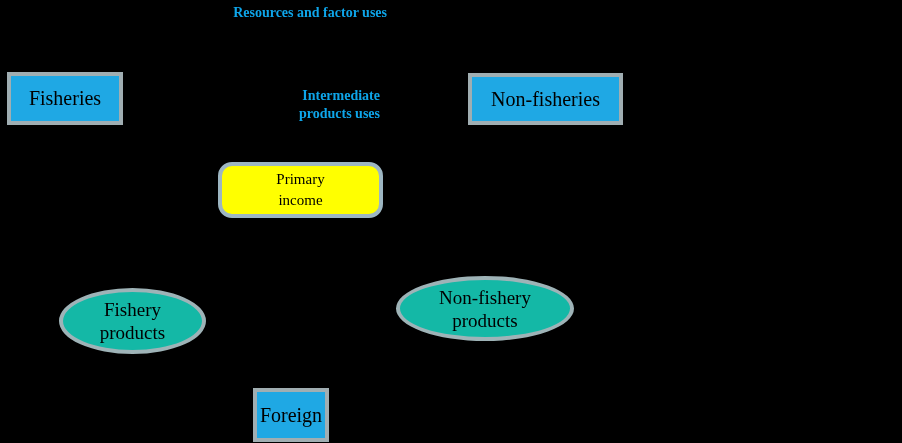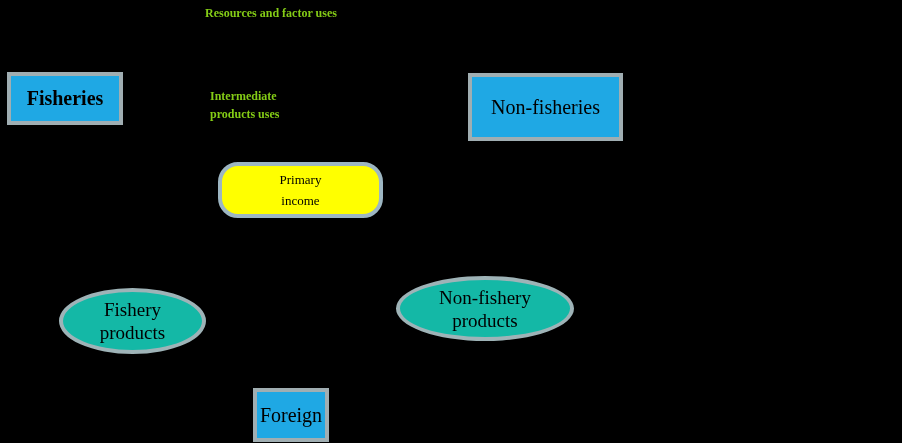--- a/index.html
+++ b/index.html
@@ -8,51 +8,51 @@
     font-family:"Liberation Serif","DejaVu Serif",serif;
   }
   .canvas{
     position:relative;
     width:902px;height:443px;
     background:#000000;
     overflow:hidden;
   }
   .faint-text{
     position:absolute;
-    color:#84cc16;           
+    color:#0ea5e9;           
     font-weight:bold;
-    font-size:12px;
+    font-size:14px;
     line-height:18px;
-    text-align:left;
+    text-align:right;
     white-space:nowrap;
   }
   #diagram-title{ left:205px; top:4px; width:182px; }
   #flow-label{ left:210px; top:87px; width:170px; white-space:normal; }
   .node{
     position:absolute;
     box-sizing:border-box;
     display:flex;
     align-items:center;
     justify-content:center;
     text-align:center;
     color:#000;
   }
   .rect-node{
     background:#1fa8e4;
     border:4px solid #a0aeb2;
     font-size:20px;
   }
-  #node-fisheries{ left:7px; top:72px; width:116px; height:53px;font-weight:bold; }
-  #node-non-fisheries{ left:468px; top:73px; width:155px; height:68px; }
+  #node-fisheries{ left:7px; top:72px; width:116px; height:53px; }
+  #node-non-fisheries{ left:468px; top:73px; width:155px; height:52px; }
   #node-foreign{ left:253px; top:388px; width:76px; height:54px; }
   .rounded-node{
     background:#ffff00;
     border:4px solid #9db6c2;
-    border-radius:20px;
-    font-size:13px;
+    border-radius:14px;
+    font-size:15px;
     line-height:21px;
   }
   #node-primary-income{ left:218px; top:162px; width:165px; height:56px; }
   .ellipse-node{
     background:#14b8a6;
     border:4px solid #9eb3b7;
     border-radius:50%;
     font-size:19px;
     line-height:23px;
   }

